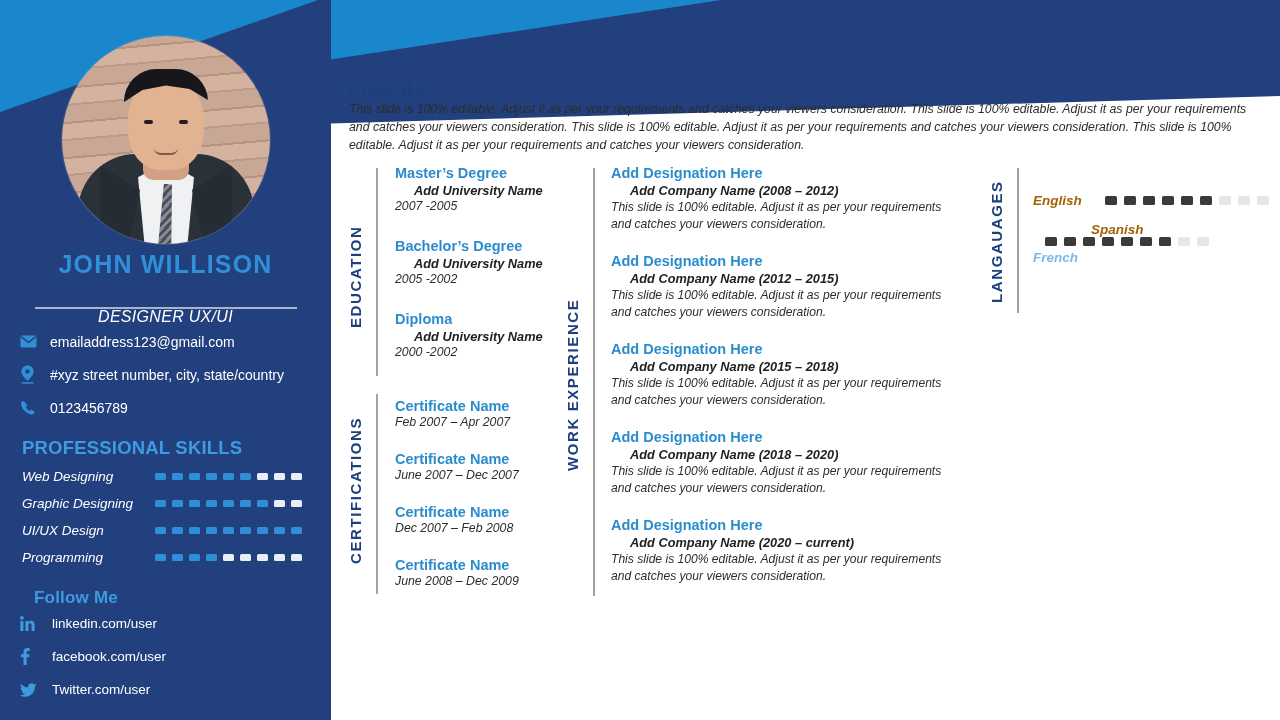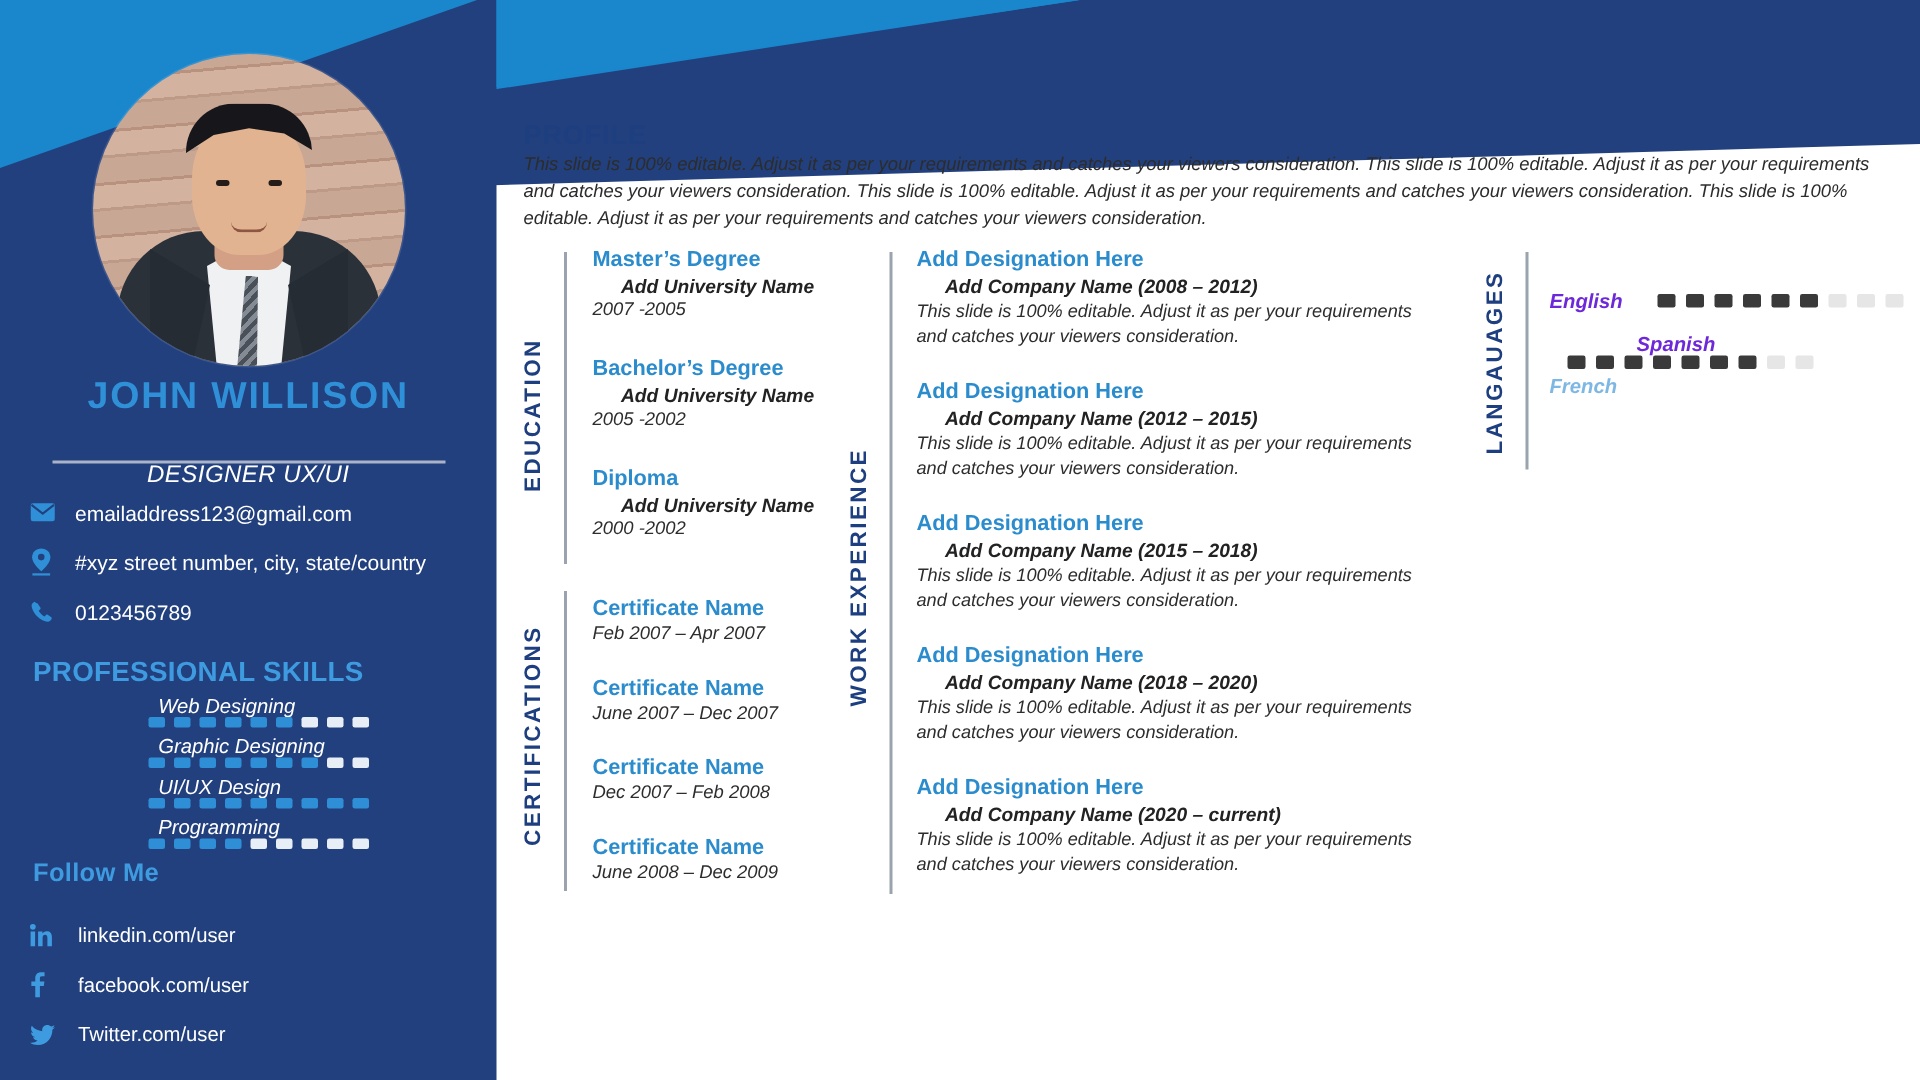--- a/index.html
+++ b/index.html
@@ -96,23 +96,23 @@
   .contact { position:absolute; left:20px; top:325px; width:300px; }
   .contact-row { display:flex; align-items:center; height:33px; }
   .contact-ico { width:30px; display:flex; align-items:center; color:#2f90d8; }
   .contact-txt { color:#ffffff; font-size:14px; }
 
   .sb-heading {
     position:absolute; left:22px; color:#3e9be0;
     font-size:18.5px; font-weight:bold; letter-spacing:.2px;
   }
   #skills-heading { top:437px; }
-  #follow-heading { top:572px; font-size:17px; }
-
-  .skill-row { position:absolute; left:22px; height:27px; display:flex; align-items:center; width:300px;flex-direction:column; }
+  #follow-heading { top:588px; font-size:17px;margin-left:12px; }
+
+  .skill-row { position:absolute; left:22px; height:27px; display:flex; align-items:center; width:300px; }
   .skill-name {
     width:133px; color:#ffffff; font-size:13.5px; font-style:italic;
   }
   .pips { display:flex; gap:6px; align-items:center; }
   .pip { width:11px; height:7px; border-radius:1.5px; }
   .pip.on  { background:#2f8fd6; }
   .pip.off { background:#e7eef5; }
 
   .social { position:absolute; left:20px; }
   .social-row { display:flex; align-items:center; height:33px; }
@@ -141,21 +141,21 @@
   .entry { position:absolute; }
   .e-title { color:#2b8ccd; font-size:14.5px; font-weight:bold; margin-bottom:2px; }
   .e-sub   { color:#222222; font-size:12.8px; font-weight:bold; font-style:italic; margin-bottom:1px;margin-left:19px; }
   .e-date  { color:#2d2d2d; font-size:12.3px; font-style:italic; }
   .e-desc  { color:#2d2d2d; font-size:12.1px; font-style:italic; line-height:1.42; margin-top:1px; }
 
   .cert-title { color:#2b8ccd; font-size:14.5px; font-weight:bold; margin-bottom:1px; }
   .cert-date  { color:#2d2d2d; font-size:12.3px; font-style:italic; }
 
   .lang-row { position:absolute; display:flex; align-items:center; }
-  .lang-name { width:60px; color:#6d28d9; font-size:13.5px; font-weight:bold; font-style:italic; }
+  .lang-name { width:60px; color:#a16207; font-size:13.5px; font-weight:bold; font-style:italic; }
   .lang-pips { display:flex; gap:7px; margin-left:12px; }
   .lpip { width:12px; height:9px; border-radius:1.5px; }
   .lpip.on  { background:#3a3a3a; }
   .lpip.off { background:#e6e6e6; }
 </style>
 </head>
 <body>
 
 <svg id="deco" viewBox="0 0 1280 720">
   <rect x="0" y="0" width="1280" height="720" fill="#ffffff"></rect>

